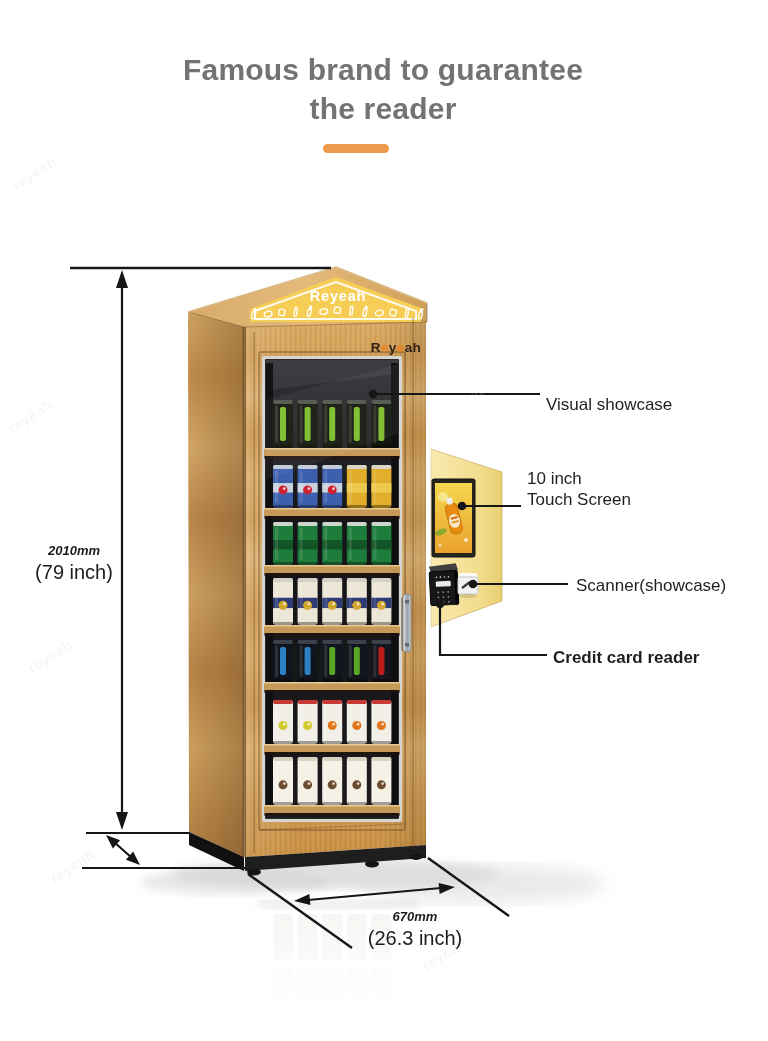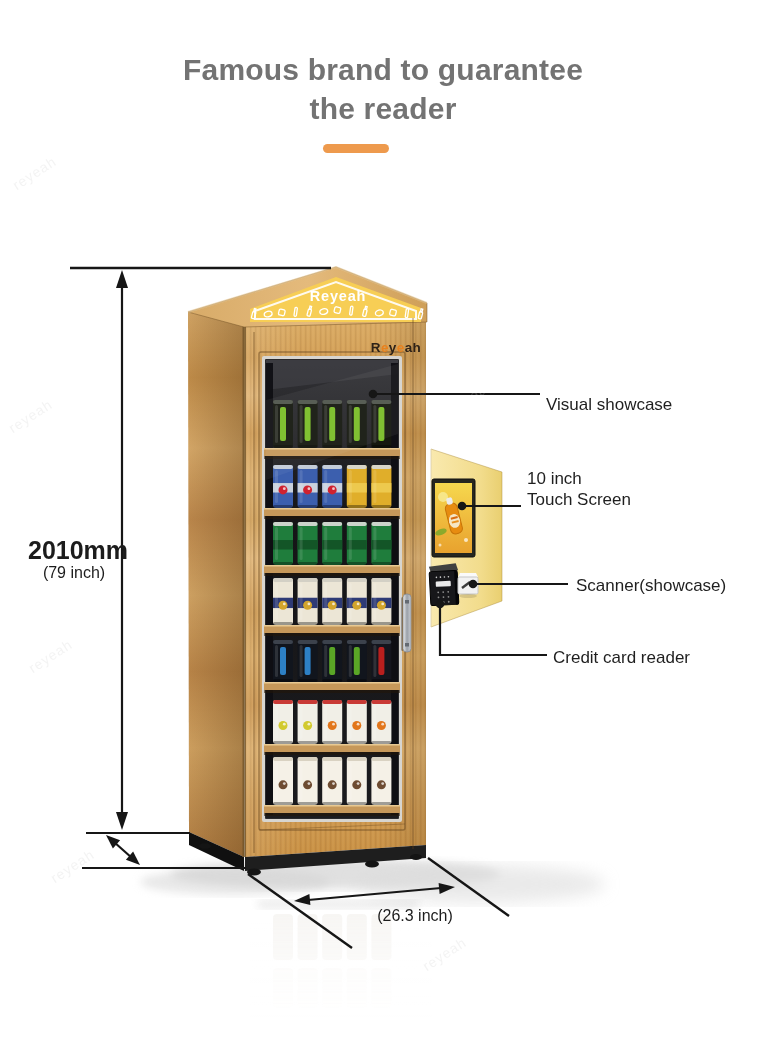--- a/index.html
+++ b/index.html
@@ -3,30 +3,30 @@
 <meta charset="utf-8">
 <style>
   html,body{margin:0;padding:0;background:#fff;}
   .page{position:relative;width:768px;height:1041px;background:#ffffff;overflow:hidden;
         font-family:"Liberation Sans",sans-serif;}
   #scene{position:absolute;left:0;top:0;}
   .title{position:absolute;left:0;top:50px;width:722px;text-align:center;
          font-size:30px;font-weight:bold;line-height:39px;color:#737373;letter-spacing:.2px;margin-left:22px;}
   .accent-bar{position:absolute;left:323px;top:144px;width:66px;height:9px;border-radius:5px;background:#EE9A4D;}
   .dim{position:absolute;text-align:center;color:#1c1c1c;}
-  .dim .v{font-size:25px;font-weight:bold;line-height:23px;}
-  .dim .i{font-size:16px;line-height:21px;text-align:center;}
+  .dim .v{font-size:13px;font-weight:bold;line-height:23px;font-style:italic;}
+  .dim .i{font-size:20px;line-height:21px;text-align:center;}
   #dim-height{left:28px;top:539px;width:92px;}
   #dim-depth{left:66px;top:877px;width:126px;}
   #dim-width{left:334px;top:905px;width:162px;}
   .callout{position:absolute;font-size:17px;color:#1f1f1f;line-height:21px;white-space:nowrap;}
   #co-visual{left:546px;top:385px;margin-top:9px;}
   #co-touch{left:527px;top:468px;}
   #co-scanner{left:576px;top:575px;}
-  #co-credit{left:553px;top:647px;}
+  #co-credit{left:553px;top:647px;font-weight:bold;}
   .wm{position:absolute;font-size:14px;letter-spacing:1px;color:rgba(120,120,120,0.09);
       transform:rotate(-33deg);white-space:nowrap;}
   .wm-light{color:rgba(255,255,255,0.2);}
   .signText{font-family:"Liberation Sans",sans-serif;font-size:14.5px;font-weight:bold;fill:#ffffff;letter-spacing:.8px;}
   .logoText{font-family:"Liberation Sans",sans-serif;font-size:13.5px;font-weight:bold;letter-spacing:.4px;}
 </style>
 </head>
 <body>
 
 <div class="page">
@@ -547,20 +547,21 @@
   <div>Famous brand to guarantee</div>
   <div>the reader</div>
 </div>
 <div class="accent-bar"></div>
 
 <div class="dim" id="dim-height">
   <div class="v">2010mm</div>
   <div class="i">(79 inch)</div>
 </div>
 <div class="dim" id="dim-width">
+  <div class="v">670mm</div>
   <div class="i">(26.3 inch)</div>
 </div>
 
 <div class="callout" id="co-visual">Visual showcase</div>
 <div class="callout" id="co-touch">
   <div>10 inch</div>
   <div>Touch Screen</div>
 </div>
 <div class="callout" id="co-scanner">Scanner(showcase)</div>
 <div class="callout" id="co-credit">Credit card reader</div>

